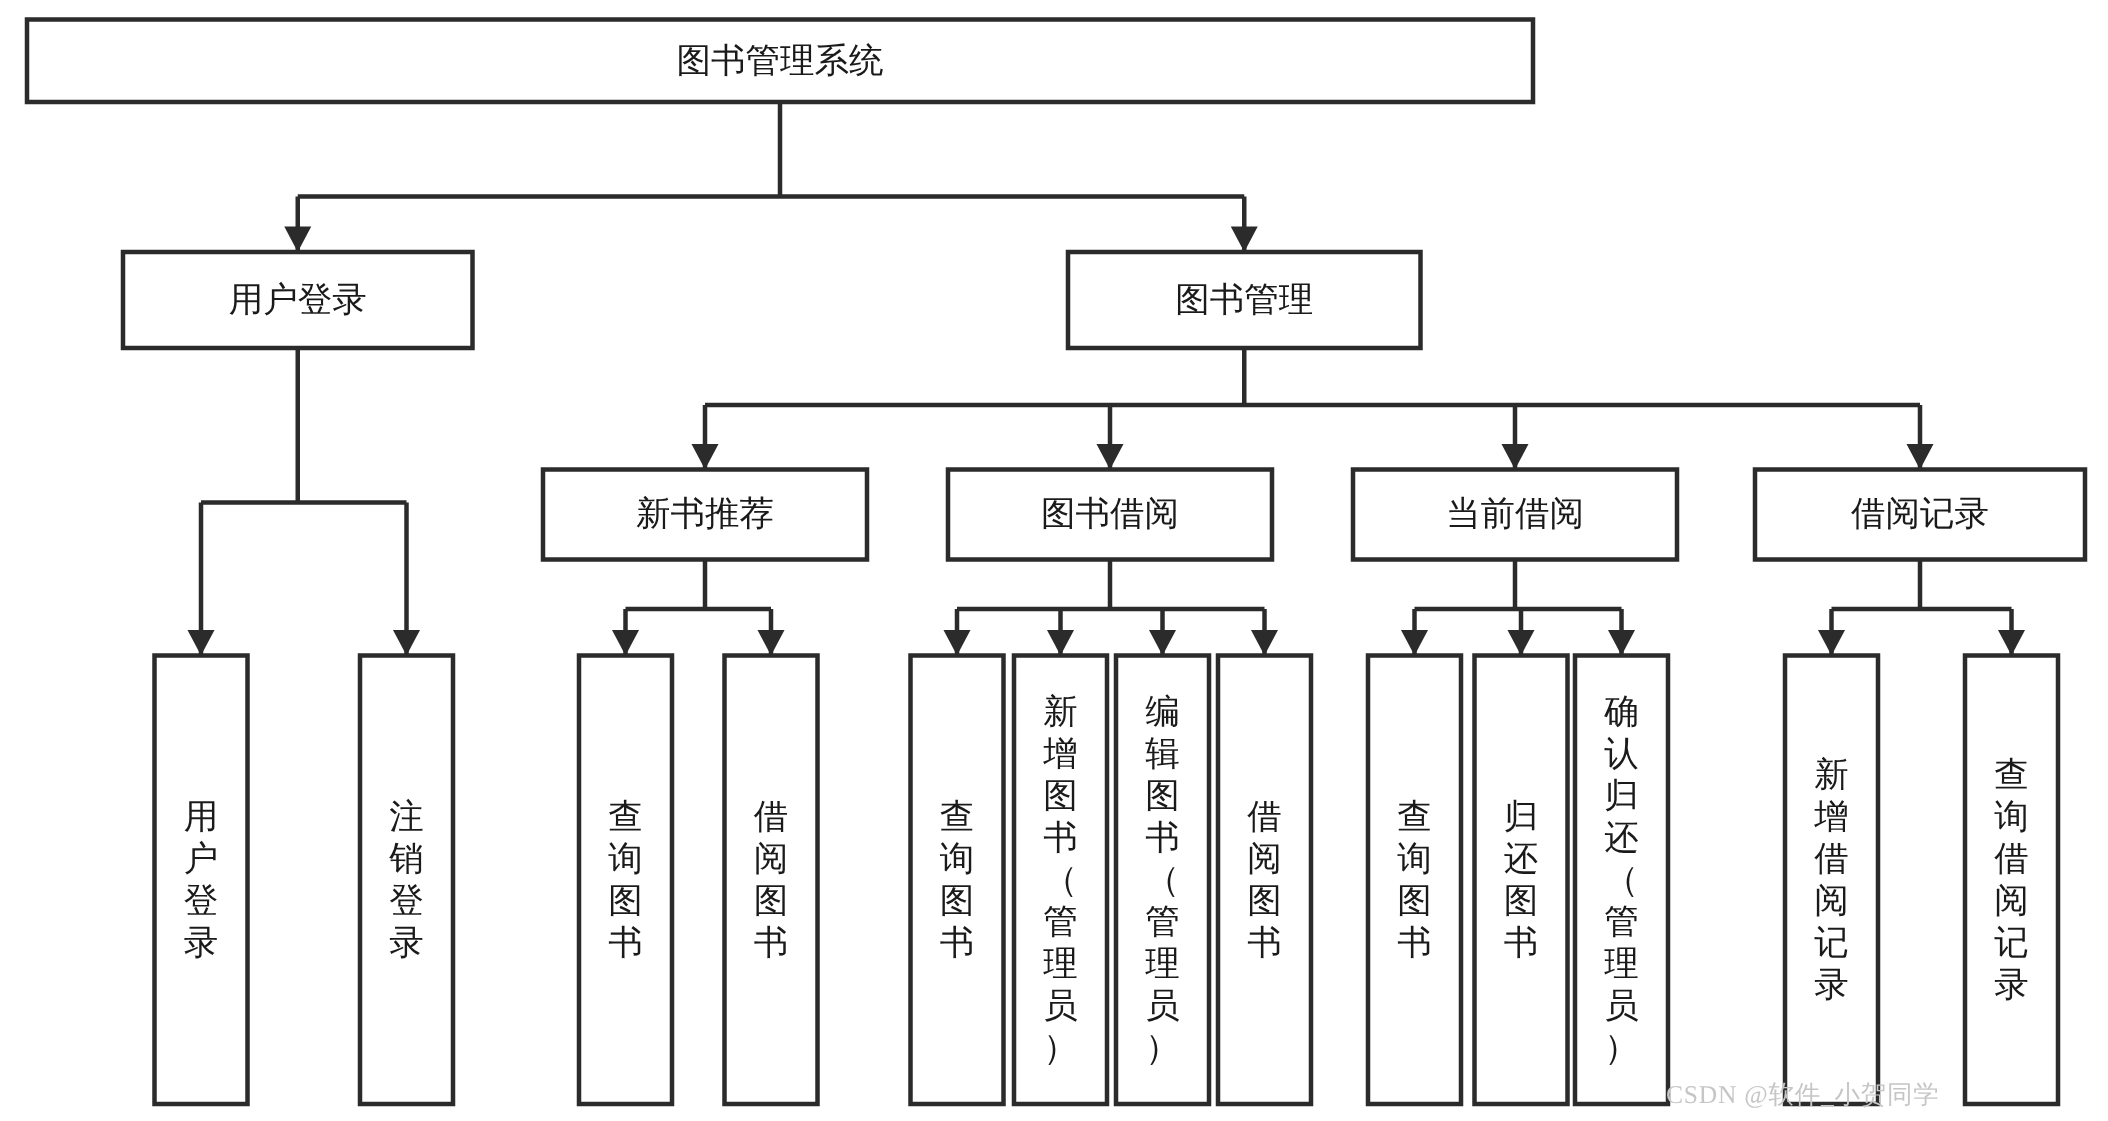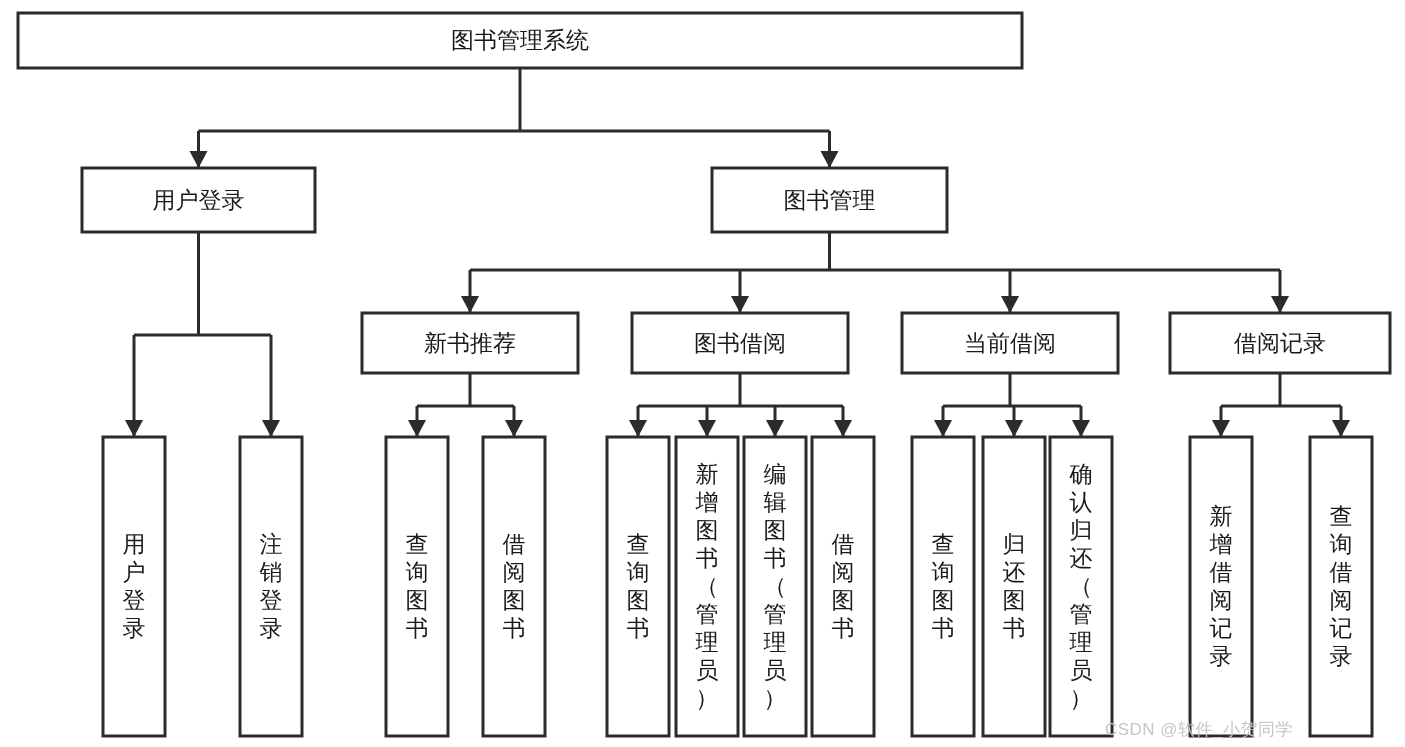--- a/index.html
+++ b/index.html
@@ -51,21 +51,21 @@
   .node-label-v {
     font-family: "DejaVu Sans", "Liberation Sans", sans-serif;
     font-size: 23px;
     fill: #1a1a1a;
     text-anchor: middle;
   }
   .watermark {
     position: absolute;
     right: 10px;
     bottom: 6px;
-    font-family: Liberation Sans, sans-serif;
+    font-family: Liberation Serif, serif;
     font-size: 17px;
     color: #c6c6c6;
     white-space: nowrap;
     letter-spacing: 0.5px;
     margin-left: 28px;
   }
 </style>
 </head>
 <body>
 

